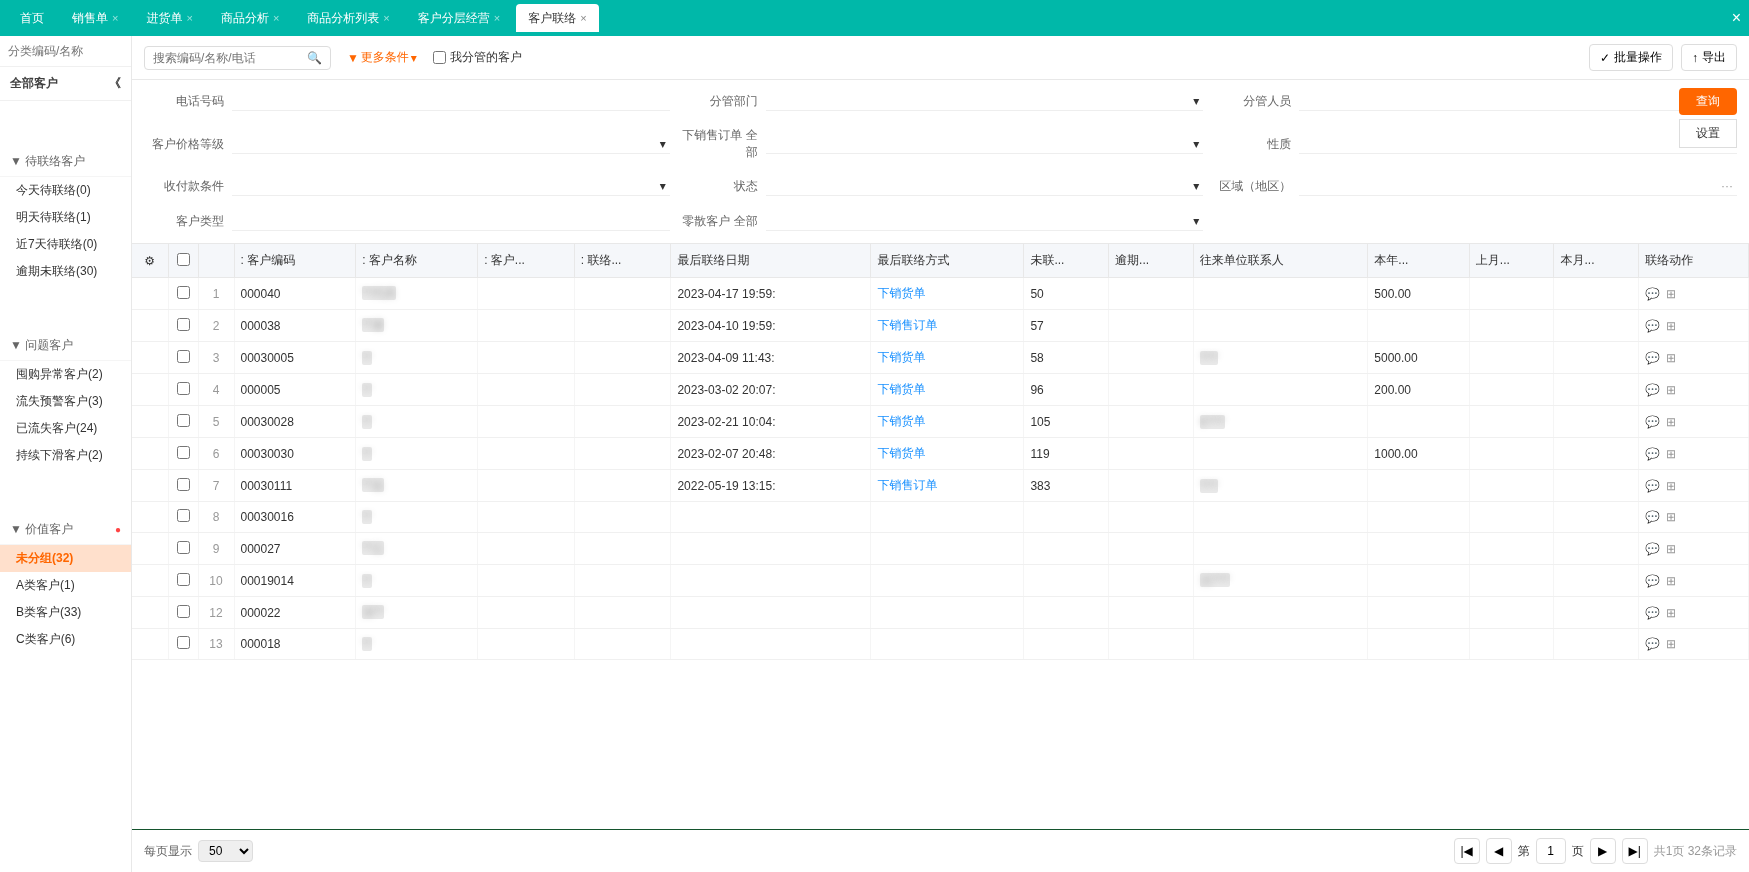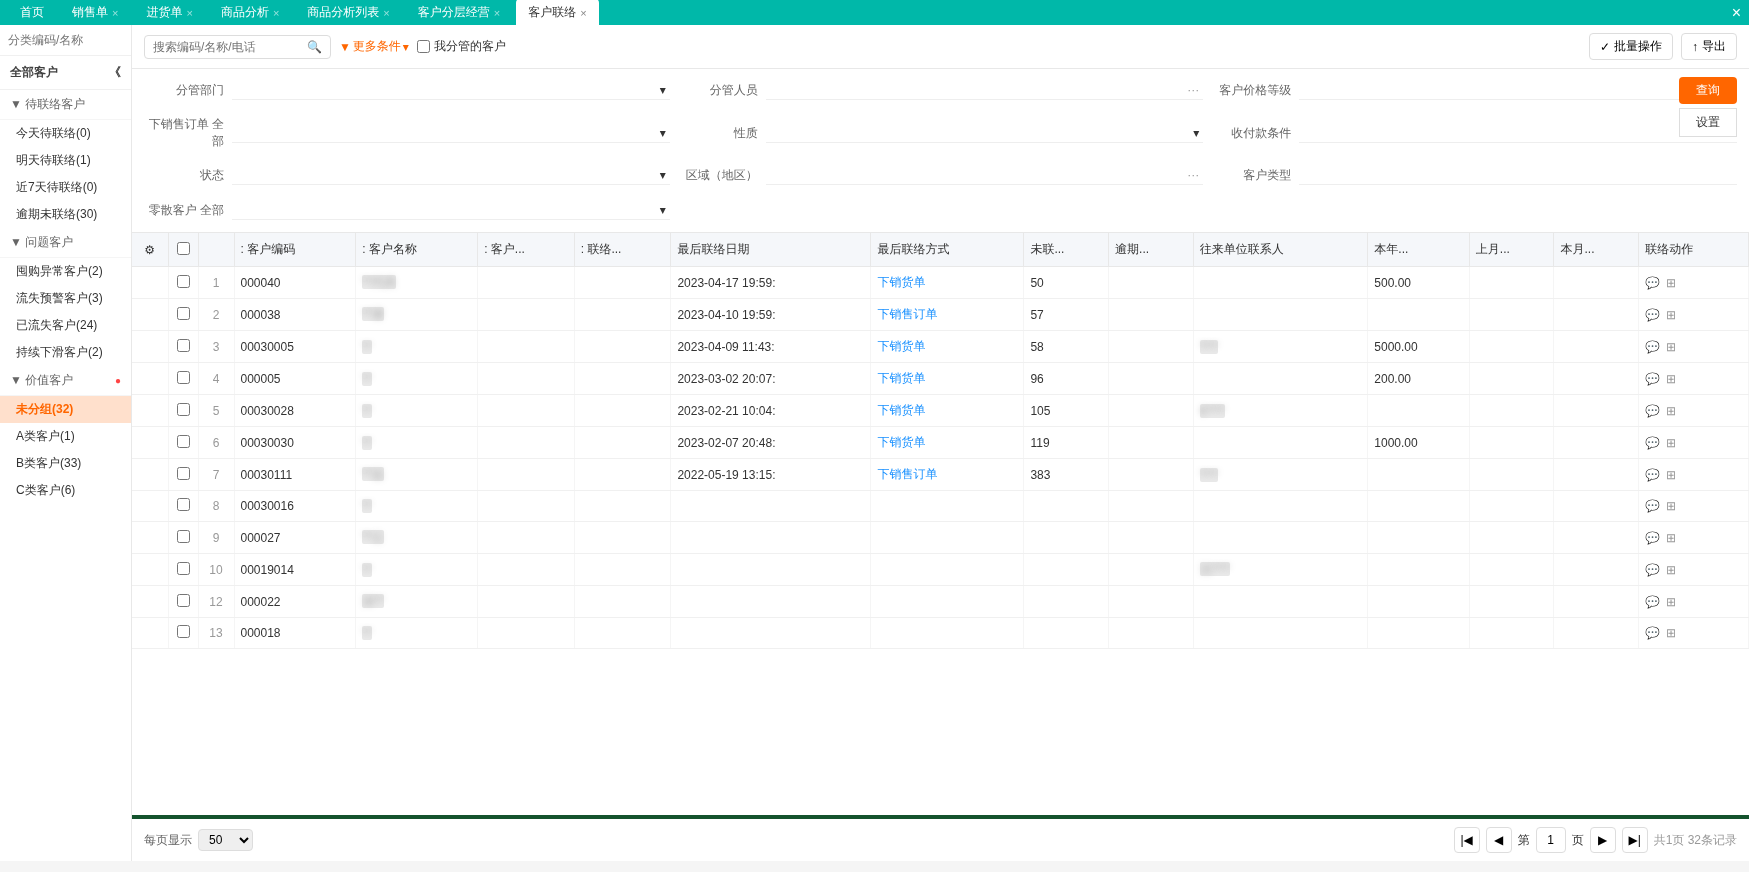--- a/index.html
+++ b/index.html
@@ -1,43 +1,43 @@
 <!DOCTYPE html>
 <html><head>
   <meta charset="utf-8">
   <style>
     * { box-sizing: border-box; margin: 0; padding: 0; font-family: 'Microsoft YaHei', Arial, sans-serif; font-size: 12px; }
     body { background: #f5f5f5; overflow: hidden; }
 
     
-    .top-nav { display: flex; align-items: center; background: #00b8a9; height: 25px; padding: 0 8px; gap: 4px; }
+    .top-nav { display: flex; align-items: center; background: #00b8a9; height: 36px; padding: 0 8px; gap: 4px; }
     .nav-tab { display: flex; align-items: center; gap: 4px; padding: 0 12px; height: 28px; border-radius: 4px 4px 0 0; color: #fff; cursor: pointer; font-size: 13px; }
     .nav-tab.home { background: transparent; }
     .nav-tab.active { background: #fff; color: #333; }
     .nav-tab .close-x { font-size: 11px; cursor: pointer; opacity: 0.6; }
     .nav-tab.active .close-x { color: #333; }
     .top-nav-close { margin-left: auto; color: #fff; cursor: pointer; font-size: 16px; }
 
     
     .main-layout { display: flex; height: calc(100vh - 36px); }
 
     
     .sidebar { width: 132px; background: #fff; border-right: 1px solid #e8e8e8; display: flex; flex-direction: column; overflow-y: auto; flex-shrink: 0; }
     .sidebar-search { display: flex; align-items: center; padding: 8px; border-bottom: 1px solid #f0f0f0; gap: 4px; }
     .sidebar-search input { flex: 1; border: none; outline: none; font-size: 12px; color: #666; }
     .sidebar-collapse-btn { display: flex; align-items: center; justify-content: space-between; padding: 8px 10px; cursor: pointer; font-weight: bold; color: #404040; border-bottom: 1px solid #f0f0f0; }
-    .sidebar-section-title { display: flex; align-items: center; justify-content: space-between; padding: 6px 10px; color: #666; font-size: 12px; border-bottom: 1px solid #f5f5f5; }
+    .sidebar-section-title { display: flex; align-items: center; justify-content: space-between; padding: 6px 10px; color: #666; font-size: 12px; border-bottom: 1px solid #f5f5f5; margin-top: 46px; }
     .sidebar-item { padding: 5px 10px 5px 16px; cursor: pointer; color: #333; display: flex; align-items: center; justify-content: space-between; }
     .sidebar-item.selected { background: #ffe0cc; color: #ff6600; font-weight: bold; }
 
     
     .content-area { flex: 1; display: flex; flex-direction: column; overflow: hidden; }
 
     
-    .filter-bar { background: #fff; padding: 8px 12px; border-bottom: 1px solid #e8e8e8; display: flex; align-items: center; gap: 8px; }
+    .filter-bar { background: #fff; padding: 8px 12px; border-bottom: 1px solid #e8e8e8; display: flex; align-items: center; gap: 16px; }
     .filter-search { display: flex; align-items: center; border: 1px solid #ddd; border-radius: 4px; padding: 4px 8px; gap: 4px; }
     .filter-search input { border: none; outline: none; font-size: 12px; width: 150px; }
     .filter-more { color: #ff6600; cursor: pointer; display: flex; align-items: center; gap: 2px; }
     .filter-checkbox { display: flex; align-items: center; gap: 4px; color: #333; cursor: pointer; }
     .filter-actions { margin-left: auto; display: flex; gap: 8px; }
     .btn-batch { border: 1px solid #ddd; background: #fff; padding: 4px 10px; border-radius: 4px; cursor: pointer; display: flex; align-items: center; gap: 4px; }
     .btn-export { border: 1px solid #ddd; background: #fff; padding: 4px 10px; border-radius: 4px; cursor: pointer; display: flex; align-items: center; gap: 4px; }
 
     
     .advanced-filter { background: #fff; padding: 8px 12px; border-bottom: 1px solid #e8e8e8; display: grid; grid-template-columns: 1fr 1fr 1fr; gap: 8px; position: relative; }
@@ -57,21 +57,21 @@
     tbody td { border-bottom: 1px solid #f0f0f0; border-right: 1px solid #f5f5f5; padding: 7px 6px; color: #333; white-space: nowrap; }
     .col-settings { width: 36px; text-align: center; }
     .col-check { width: 30px; text-align: center; }
     .col-num { width: 36px; text-align: center; color: #999; }
     .link-blue { color: #1890ff; cursor: pointer; }
     .action-icons { display: flex; gap: 6px; color: #999; }
     .action-icon { cursor: pointer; color: #999; }
     .blurred { color: transparent; text-shadow: 0 0 6px #aaa; user-select: none; background: #e8e8e8; border-radius: 2px; }
 
     
-    .table-footer { background: #fff; border-top: 4px solid #14532d; padding: 8px 12px; display: flex; align-items: center; justify-content: space-between; }
+    .table-footer { background: #fff; border-top: 1px solid #14532d; padding: 8px 12px; display: flex; align-items: center; justify-content: space-between; }
     .page-size { display: flex; align-items: center; gap: 6px; color: #666; }
     .page-size select { border: 1px solid #ddd; border-radius: 4px; padding: 2px 6px; }
     .pagination { display: flex; align-items: center; gap: 6px; color: #333; }
     .page-btn { border: 1px solid #ddd; background: #fff; width: 26px; height: 26px; border-radius: 4px; cursor: pointer; display: flex; align-items: center; justify-content: center; }
     .page-num { border: 1px solid #ddd; background: #fff; width: 30px; height: 26px; text-align: center; border-radius: 4px; }
     .total-info { color: #999; }
 
     .chevron-down::after { content: '▾'; }
   </style>
 </head>
@@ -193,20 +193,24 @@
         </button>
         <button class="btn-export">
           <span>↑</span>
           <span>导出</span>
         </button>
       </div>
     </div>
 
     <div class="advanced-filter">
 
+      <div class="filter-row">
+        <span class="filter-label">电话号码</span>
+        <input class="filter-input" type="text" style="">
+      </div>
       <div class="filter-row">
         <span class="filter-label">分管部门</span>
         <div class="filter-select">
           <span></span>
           <span class="chevron-down"></span>
         </div>
       </div>
       <div class="filter-row">
         <span class="filter-label">分管人员</span>
         <div class="filter-select">

